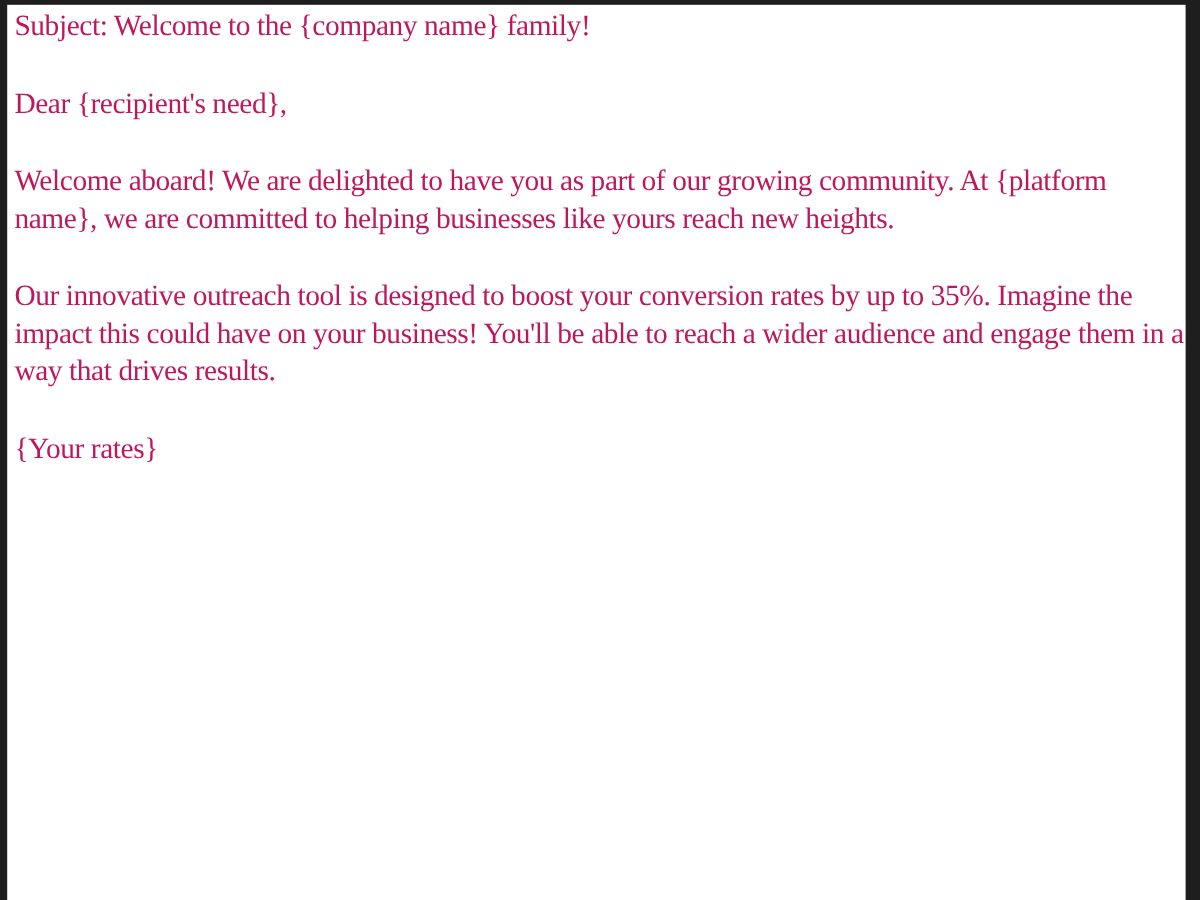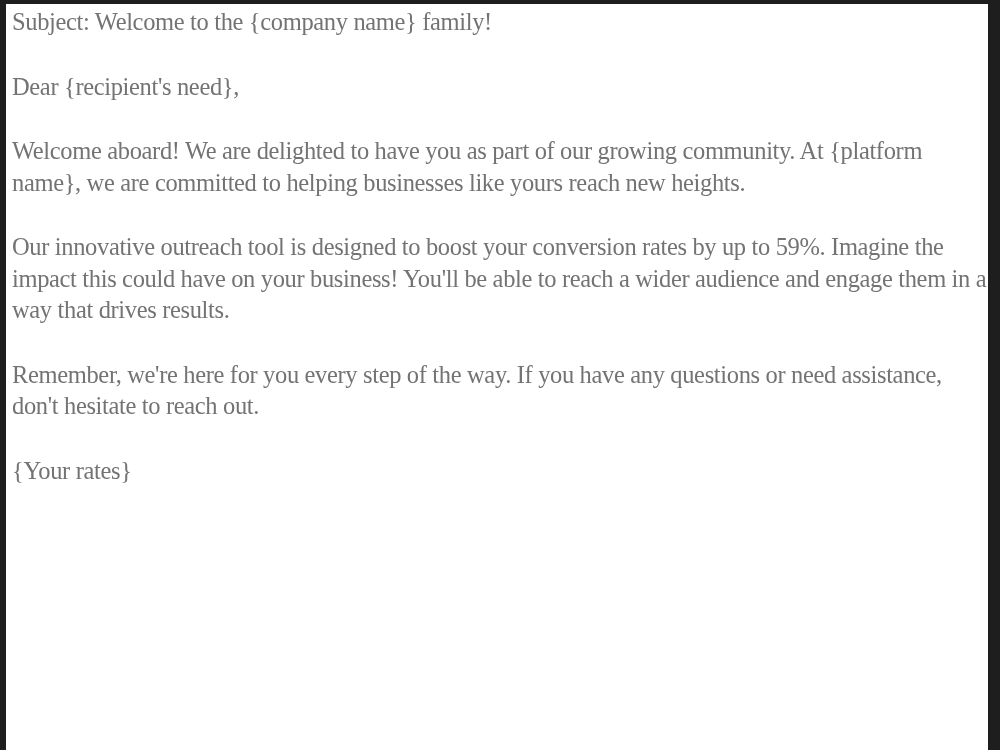--- a/index.html
+++ b/index.html
@@ -17,33 +17,32 @@
       width: 982px;
       height: 760px;
       background: #ffffff;
       overflow: hidden;
     }
     .email-body {
       padding: 2px 0 0 6px;
       font-family: "Liberation Serif", "DejaVu Serif", serif;
       font-size: 24.5px;
       line-height: 31.5px;
-      color: #737373;
+      color: #be185d;
       letter-spacing: -0.35px;
     }
     .email-body p {
       margin: 0 0 33px 0;
       width: 975px;
     }
   </style>
 </head>
 <body>
 
 <div class="frame">
   <div class="email-body">
     <p>Subject: Welcome to the {company name} family!</p>
     <p>Dear {recipient's need},</p>
     <p>Welcome aboard! We are delighted to have you as part of our growing community. At {platform name}, we are committed to helping businesses like yours reach new heights.</p>
-    <p>Our innovative outreach tool is designed to boost your conversion rates by up to 59%. Imagine the impact this could have on your business! You'll be able to reach a wider audience and engage them in a way that drives results.</p>
-    <p>Remember, we're here for you every step of the way. If you have any questions or need assistance, don't hesitate to reach out.</p>
+    <p>Our innovative outreach tool is designed to boost your conversion rates by up to 35%. Imagine the impact this could have on your business! You'll be able to reach a wider audience and engage them in a way that drives results.</p>
     <p>{Your rates}</p>
   </div>
 </div>
 
 </body></html>

